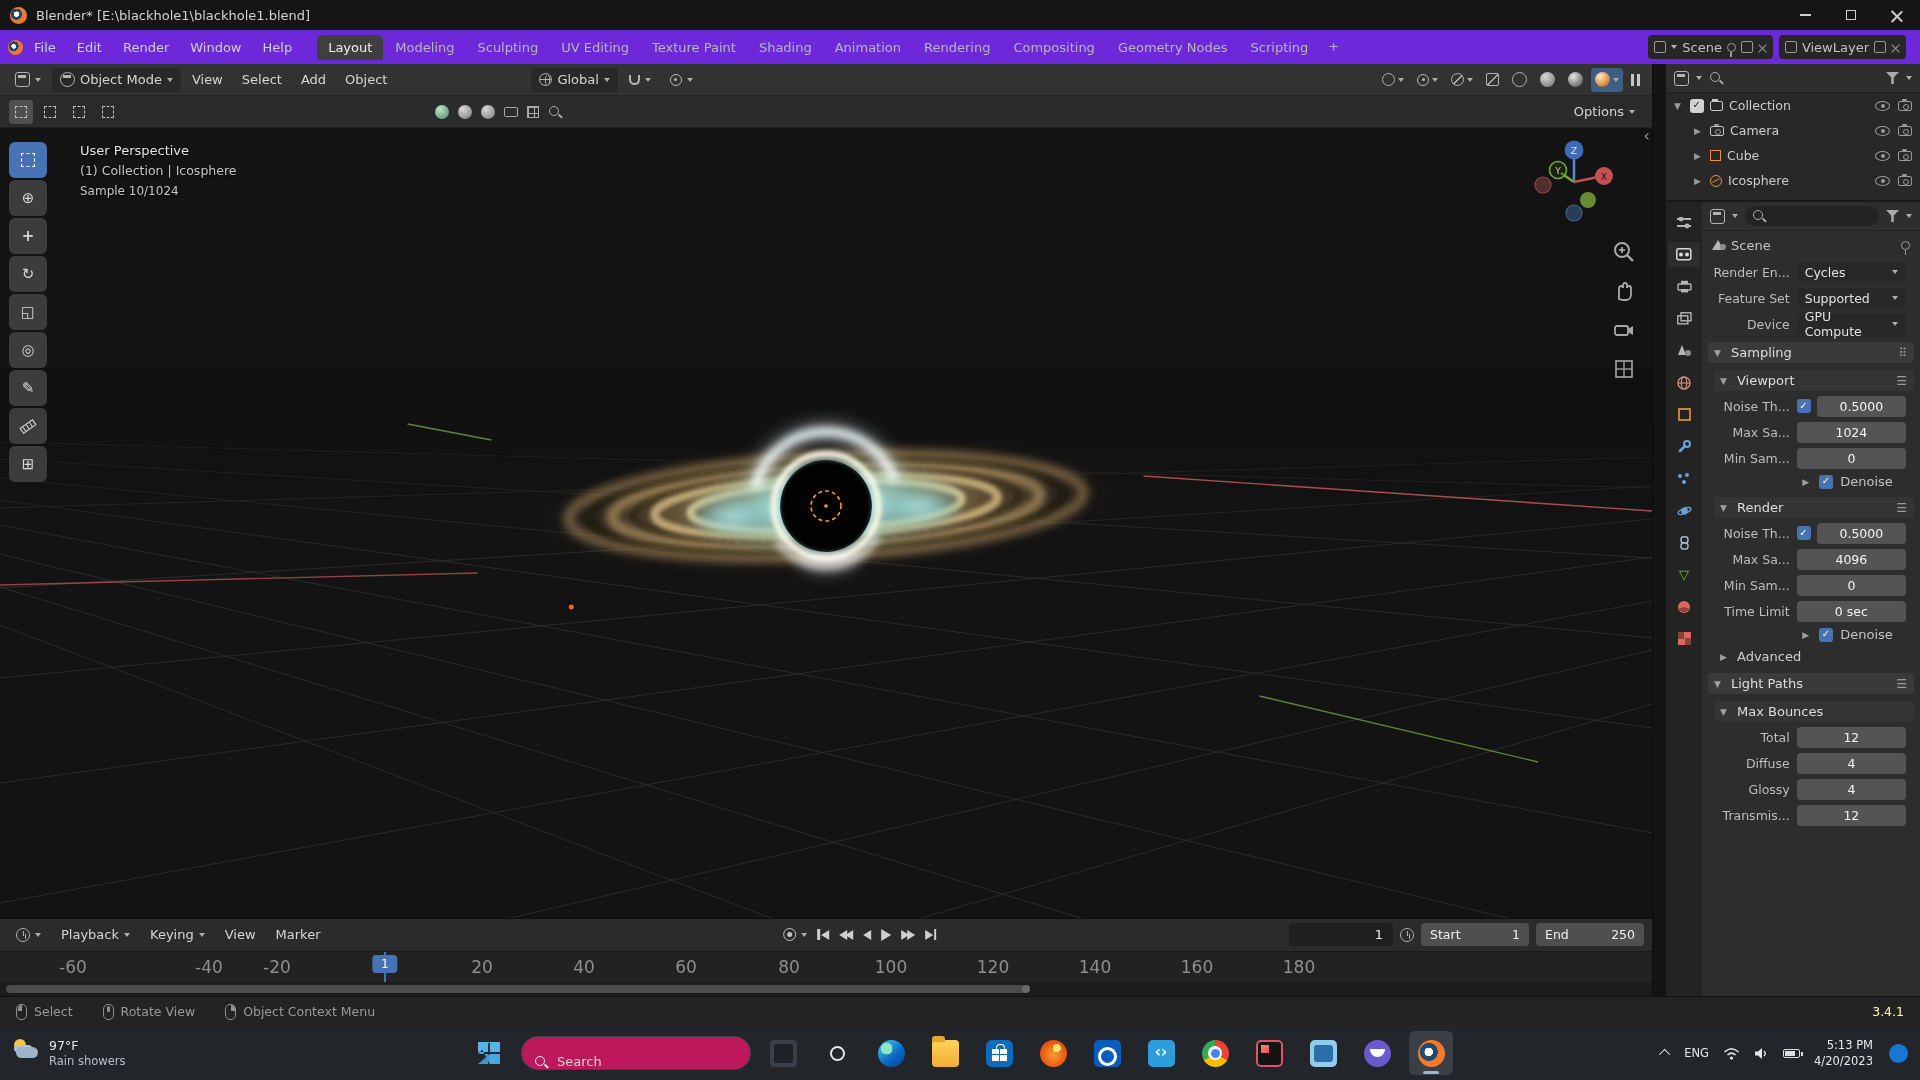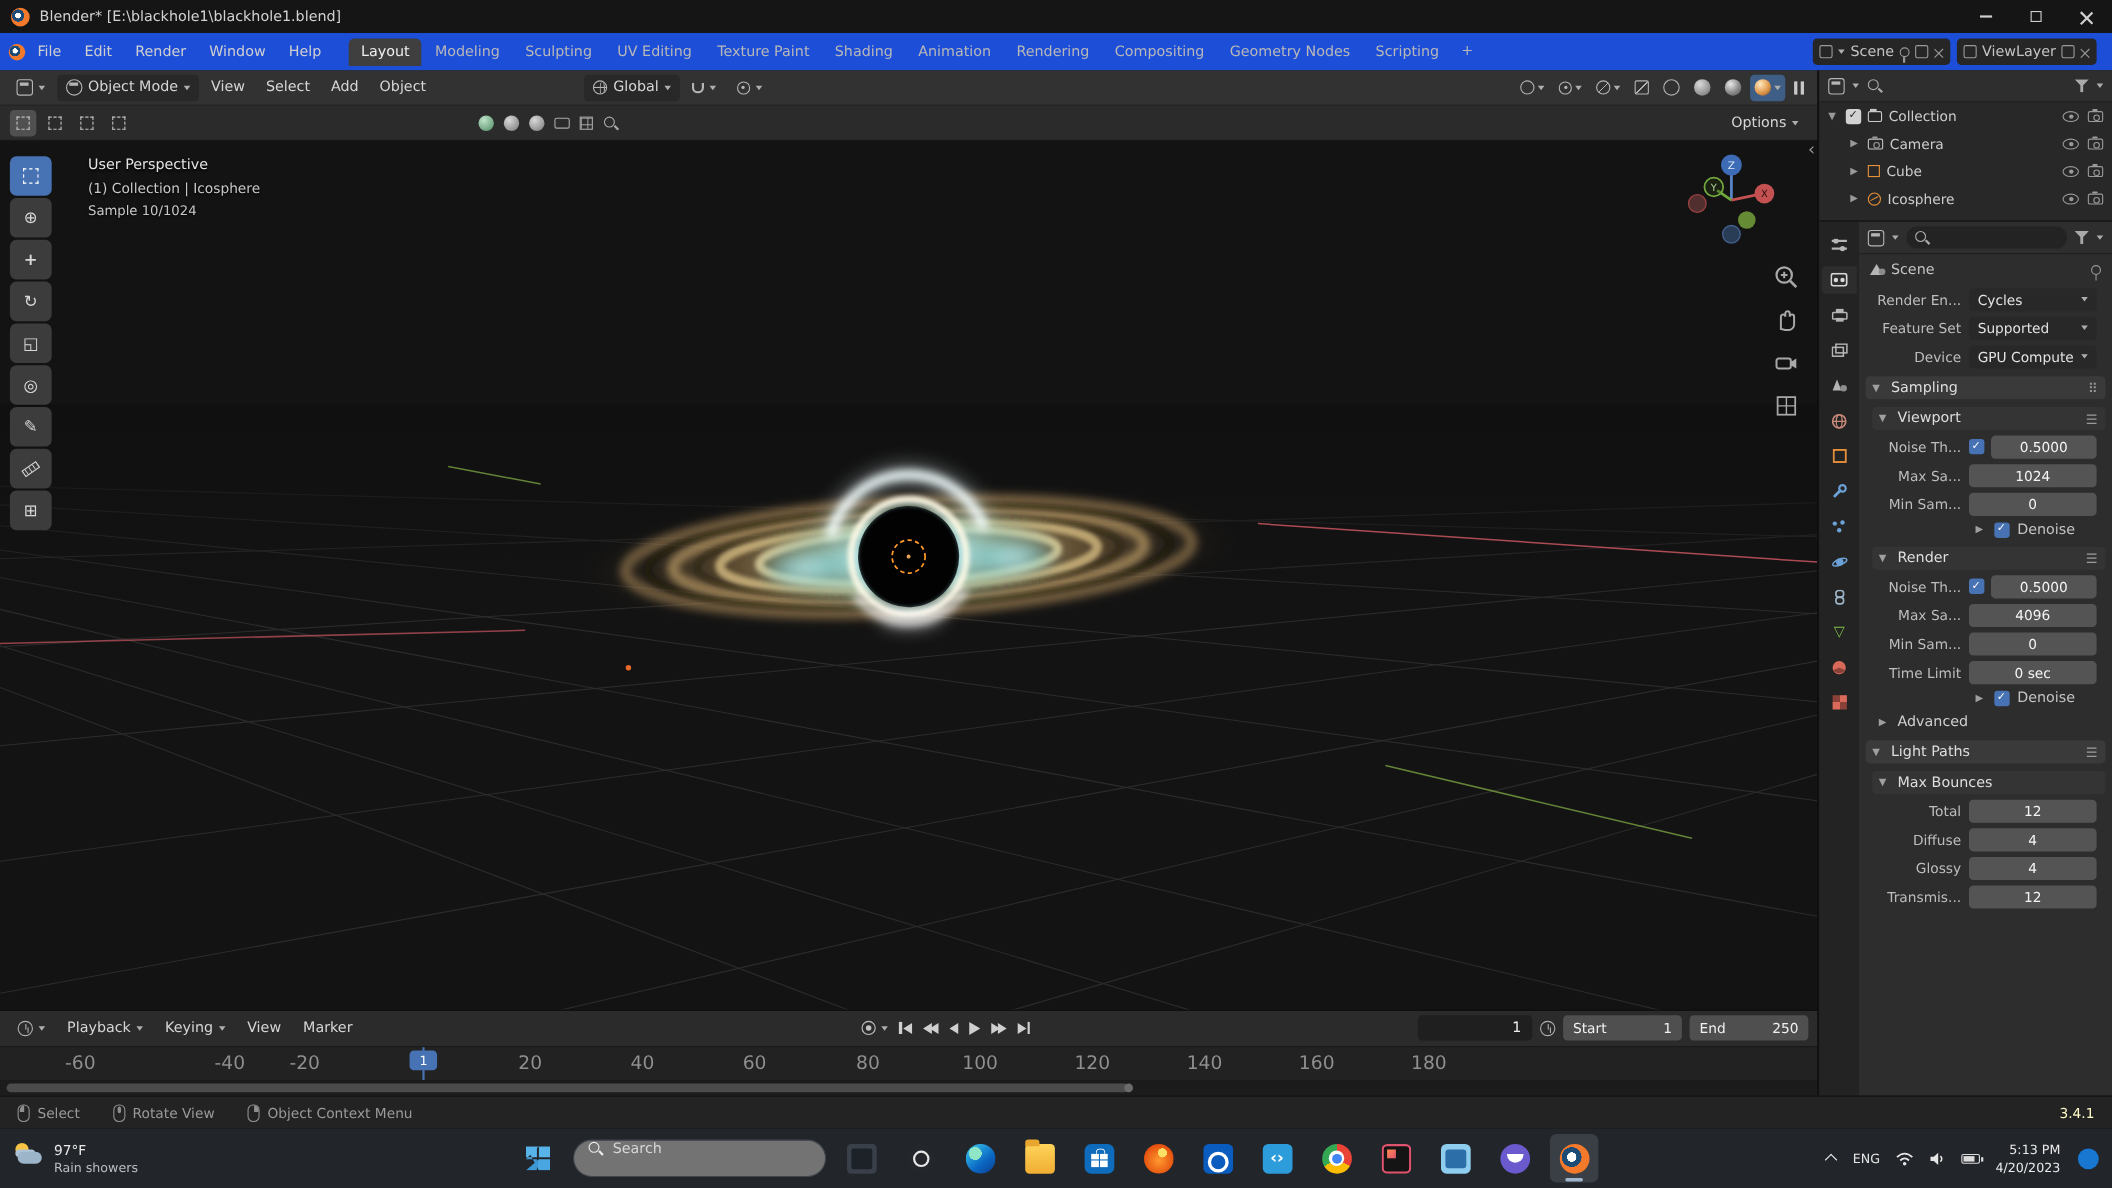--- a/index.html
+++ b/index.html
@@ -14,36 +14,36 @@
   .winbtn { width:46px; height:100%; display:flex; align-items:center; justify-content:center; }
   .wb-min { width:11px; height:1.5px; background:#cfcfcf; }
   .wb-max { width:10px; height:10px; border:1.5px solid #cfcfcf; }
   .wb-x { position:relative; width:12px; height:12px; }
   .wb-x::before,.wb-x::after { content:""; position:absolute; left:5px; top:0; width:1.5px; height:15px; background:#cfcfcf; }
   .wb-x::before { transform:rotate(45deg);} .wb-x::after { transform:rotate(-45deg);}
 
   .blogo { width:17px; height:17px; border-radius:50%; background:radial-gradient(circle at 38% 42%, #fff 0 18%, #1c4b75 19% 38%, #f5792a 39%); }
 
   
-  .menubar { height:34px; background:#1d4ed8; display:flex; align-items:center; padding:0 8px; gap:1px; flex:0 0 auto; }
+  .menubar { height:34px; background:#6d28d9; display:flex; align-items:center; padding:0 8px; gap:1px; flex:0 0 auto; }
   .menu-item { padding:4px 10px; border-radius:4px; color:#d0d0d0; }
   .ws-tabs { display:flex; margin-left:14px; gap:1px; }
   .ws-tab { padding:5px 11px; border-radius:5px 5px 0 0; color:#b8b8b8; white-space:nowrap; }
   .ws-tab.active { background:#3f3f3f; color:#efefef; }
   .ws-add { padding:4px 8px; color:#b8b8b8; }
   .scene-widgets { margin-left:auto; display:flex; align-items:center; gap:6px; padding-right:6px; }
   .swgroup { display:flex; align-items:center; gap:5px; background:#262626; border-radius:4px; padding:2px 6px; height:24px; }
   .mini-ic { width:12px; height:12px; border:1.2px solid #9a9a9a; border-radius:2px; position:relative; }
   .mini-x { position:relative; width:9px; height:9px; }
   .mini-x::before,.mini-x::after { content:""; position:absolute; left:4px; top:0; width:1.2px; height:11px; background:#9a9a9a; }
   .mini-x::before{transform:rotate(45deg);} .mini-x::after{transform:rotate(-45deg);}
   .caret { width:0; height:0; border-left:3.5px solid transparent; border-right:3.5px solid transparent; border-top:4.5px solid #aeaeae; flex:0 0 auto; }
 
   
-  .workrow { flex:1; display:flex; min-height:0; }
+  .workrow { flex:1; display:flex; min-height:0;gap:12px; }
   .left-col { width:1654px; display:flex; flex-direction:column; border-right:2px solid #101010; }
   .right-col { flex:1; display:flex; flex-direction:column; background:#2d2d2d; }
 
   
   .vp-header { height:32px; background:#323232; display:flex; align-items:center; gap:3px; padding:0 7px; border-bottom:1px solid #242424; flex:0 0 auto; }
   .hbtn { display:flex; align-items:center; gap:5px; padding:0 8px; height:24px; border-radius:4px; color:#d6d6d6; white-space:nowrap; }
   .hbtn.dark { background:#282828; }
   .editor-ic { width:15px; height:15px; border:1.5px solid #b5b5b5; border-radius:3px; position:relative; }
   .editor-ic::after { content:""; position:absolute; left:2px; top:2px; width:8px; height:3px; background:#b5b5b5; }
   .globe-ic { width:13px; height:13px; border:1.3px solid #b5b5b5; border-radius:50%; position:relative; overflow:hidden; }
@@ -183,21 +183,21 @@
   .w-ico::after { content:""; position:absolute; left:4px; top:9px; width:22px; height:11px; border-radius:8px; background:#9db5c9; box-shadow:-4px -4px 0 -2px #aec3d4; }
   .w-temp { font-size:12.5px; line-height:1.25; }
   .w-desc { font-size:11.5px; color:#b9bec6; line-height:1.25; }
   .tb-center { position:absolute; left:50%; transform:translateX(-50%); display:flex; align-items:center; gap:10px; height:100%; }
   .start-ic { width:22px; height:22px; background:
       conic-gradient(from 0deg, #57b3e8 0 90deg, #4aa6e0 90deg 180deg, #3f98d6 180deg 270deg, #57b3e8 270deg);
       clip-path:polygon(0 0,46% 0,46% 46%,0 46%,0 0,54% 0,100% 0,100% 46%,54% 46%,54% 0,0 54%,46% 54%,46% 100%,0 100%,54% 54%,100% 54%,100% 100%,54% 100%); }
   .tb-item { width:44px; height:44px; border-radius:6px; display:flex; align-items:center; justify-content:center; position:relative; }
   .tb-item.active { background:#3a3f46; }
   .tb-item.active::after { content:""; position:absolute; bottom:1px; left:50%; transform:translateX(-50%); width:16px; height:3px; border-radius:2px; background:#9fb5cc; }
-  .searchpill { width:230px; height:34px; border-radius:17px; background:#737373; border:1px solid #41464d; display:flex; align-items:flex-start; gap:9px; padding:0 12px; color:#d6d6d6; }
+  .searchpill { width:230px; height:34px; border-radius:17px; background:#be185d; border:1px solid #41464d; display:flex; align-items:flex-end; gap:9px; padding:0 12px; color:#d6d6d6; }
   .g { width:27px; height:27px; border-radius:6px; position:relative; }
   .g-monitor { background:#394049; border-radius:4px; } .g-monitor::after { content:""; position:absolute; inset:4px; background:#1d2228; border-radius:2px; }
   .g-cam { background:#23262b; border-radius:50%; } .g-cam::after { content:""; position:absolute; inset:6px; border:2.5px solid #e7e7e7; border-radius:50%; }
   .g-edge { border-radius:50%; background:radial-gradient(circle at 32% 32%, #8fe6c7 0 22%, transparent 23%), linear-gradient(140deg,#3dd1f0,#0b67c2 60%,#0a3f8f); }
   .g-folder { background:linear-gradient(#ffd35a,#f0ad33); border-radius:4px; } .g-folder::before { content:""; position:absolute; left:0; top:-4px; width:13px; height:6px; border-radius:3px 3px 0 0; background:#e8a62e; }
   .g-store { background:#0f6cbd; border-radius:6px; } .g-store::after { content:""; position:absolute; left:6px; top:9px; width:15px; height:12px; background:
       linear-gradient(#fff,#fff) 0 0/7px 5px no-repeat, linear-gradient(#fff,#fff) 8px 0/7px 5px no-repeat,
       linear-gradient(#fff,#fff) 0 6px/7px 6px no-repeat, linear-gradient(#fff,#fff) 8px 6px/7px 6px no-repeat; }
   .g-store::before { content:""; position:absolute; left:10px; top:4px; width:7px; height:5px; border:1.6px solid #fff; border-bottom:none; border-radius:4px 4px 0 0; }
   .g-firefox { border-radius:50%; background:radial-gradient(circle at 62% 30%, #ffe066 0 16%, transparent 17%), radial-gradient(circle at 50% 55%, #ff9a2e, #e4500f 70%, #b63310); }

